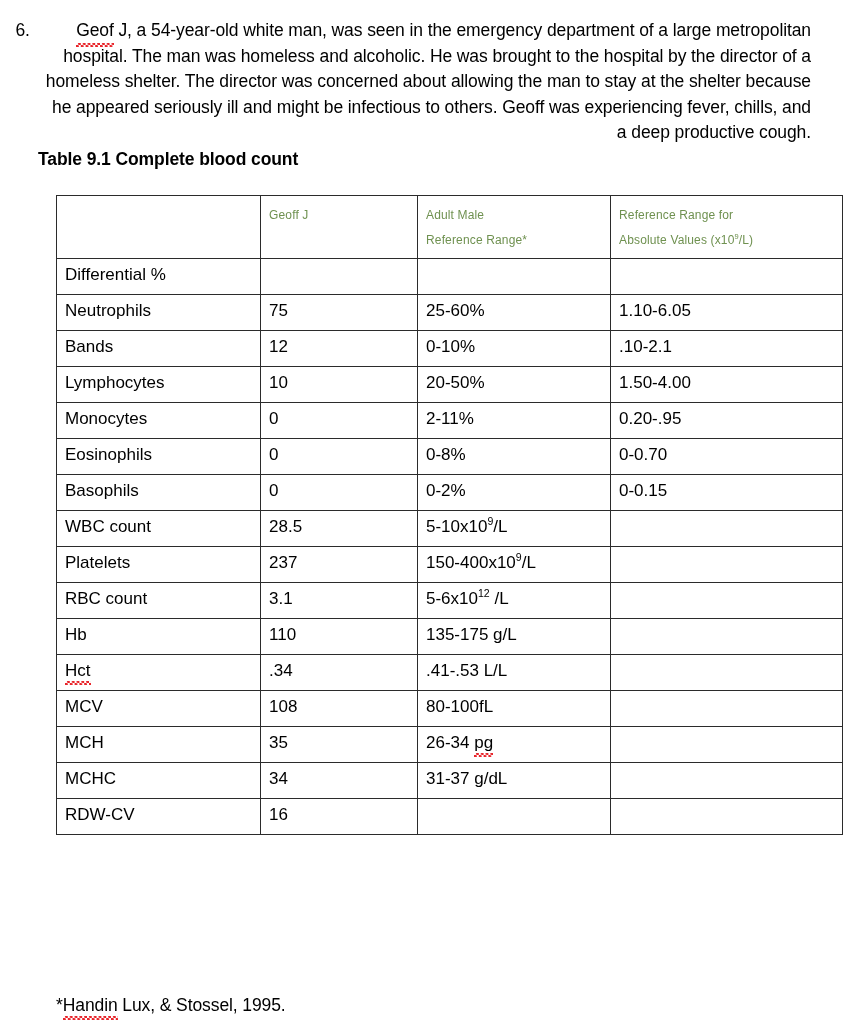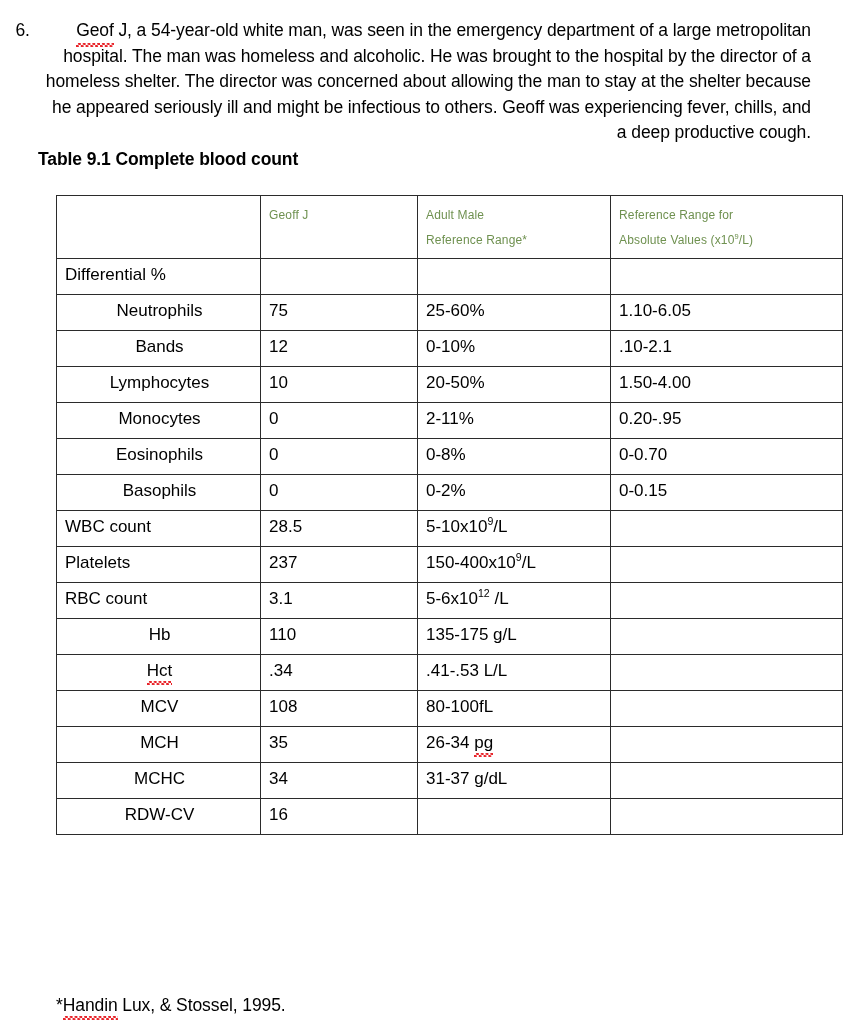--- a/index.html
+++ b/index.html
@@ -100,21 +100,21 @@
   tr.header-row td {
     color: #6f9150;
     font-size: 12px;
     line-height: 25px;
     letter-spacing: 0.15px;
     height: 60px;
     padding-top: 7px;
   }
 
   .indent-1 { padding-left: 8px; }
-  .indent-2 { padding-left: 52px; text-align: center; }
+  .indent-2 { padding-left: 52px; }
 
   sup {
     font-size: 0.62em;
     vertical-align: super;
     line-height: 0;
   }
 
   
   .footnote {
     position: absolute;

